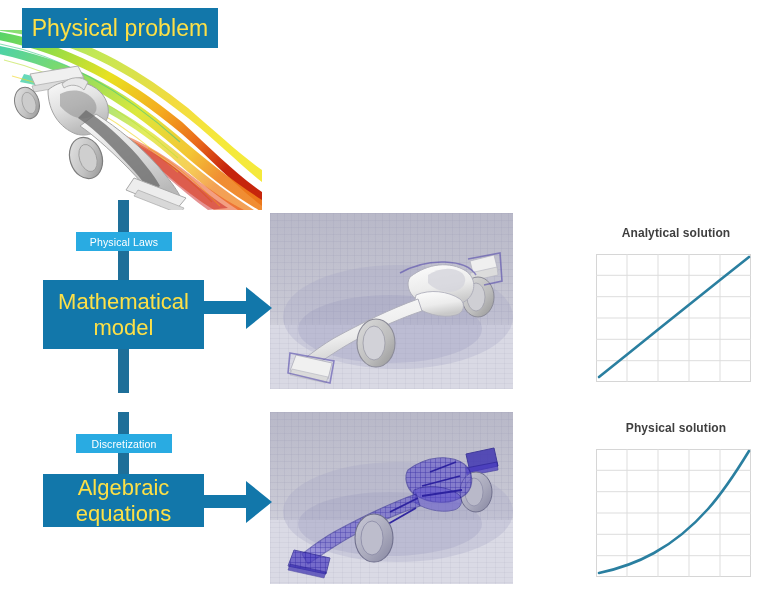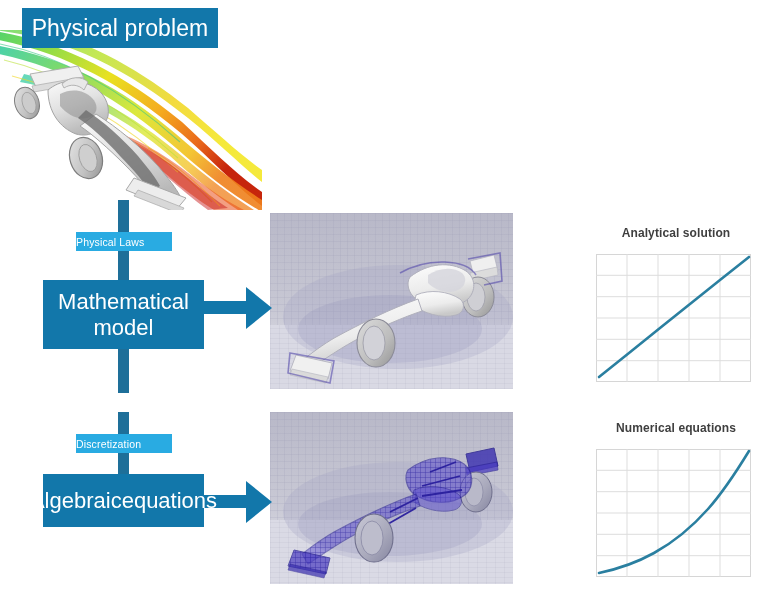--- a/index.html
+++ b/index.html
@@ -15,21 +15,21 @@
     width: 768px;
     height: 593px;
     background: #ffffff;
     overflow: hidden;
   }
 
   
   .flow-box {
     position: absolute;
     background: #1277aa;
-    color: #ffffff;
+    color: #fde047;
     display: flex;
     align-items: center;
     justify-content: center;
     text-align: center;
     line-height: 1.15;
     box-sizing: border-box;
     z-index: 6;
   }
   .flow-box.header {
     font-size: 23px;
@@ -39,20 +39,21 @@
   .flow-box.stage {
     font-size: 22px;
     font-weight: 400;
   }
   .tag-box {
     position: absolute;
     background: #29abe2;
     color: #ffffff;
     display: flex;
     align-items: center;
+    justify-content: center;
     font-size: 10.5px;
     font-weight: 400;
     letter-spacing: .15px;
     z-index: 7;
     box-sizing: border-box;
   }
 
   
   .v-connector {
     position: absolute;
@@ -212,21 +213,21 @@
   </div>
   <div class="tag-box" style="left:76px; top:395px; width:96px; height:19px;margin-top:39px;">
     <span>Discretization</span>
   </div>
 
   <div class="flow-box stage" style="left:43px; top:280px; width:161px; height:69px; flex-direction:column;">
     <span>Mathematical</span>
     <span>model</span>
   </div>
 
-  <div class="flow-box stage" style="left:43px; top:474px; width:161px; height:53px; flex-direction:row;">
+  <div class="flow-box stage" style="left:43px; top:474px; width:161px; height:53px; flex-direction:column;">
     <span>Algebraic</span>
     <span>equations</span>
   </div>
 
   <div class="h-arrow" style="left:200px; top:287px; width:72px;">
     <div class="shaft" style="width:48px;"></div>
     <div class="head" style="left:46px;"></div>
   </div>
 
   <div class="h-arrow" style="left:200px; top:481px; width:72px;">
@@ -379,21 +380,21 @@
           <line x1="0" y1="64" x2="155" y2="64"></line>
           <line x1="0" y1="85.3" x2="155" y2="85.3"></line>
           <line x1="0" y1="106.7" x2="155" y2="106.7"></line>
         </g>
         <polyline fill="none" stroke="#2a7fa0" stroke-width="2.6" stroke-linecap="round" stroke-linejoin="round" points="3,123 33,99 64,74 94,50 124,26 153,3"></polyline>
       </svg>
     </div>
   </div>
 
   <div class="plot-block" style="left:596px; top:421px; width:160px; height:162px;">
-    <div class="plot-title">Numerical equations</div>
+    <div class="plot-title">Physical solution</div>
     <div class="plot-canvas" style="top:28px; width:155px; height:128px;">
       <svg width="155" height="128" viewBox="0 0 155 128">
         <rect x="0.5" y="0.5" width="154" height="127" fill="#ffffff" stroke="#d6d6d6" stroke-width="1"></rect>
         <g stroke="#dddddd" stroke-width="1">
           <line x1="31" y1="0" x2="31" y2="128"></line>
           <line x1="62" y1="0" x2="62" y2="128"></line>
           <line x1="93" y1="0" x2="93" y2="128"></line>
           <line x1="124" y1="0" x2="124" y2="128"></line>
           <line x1="0" y1="21.3" x2="155" y2="21.3"></line>
           <line x1="0" y1="42.7" x2="155" y2="42.7"></line>

